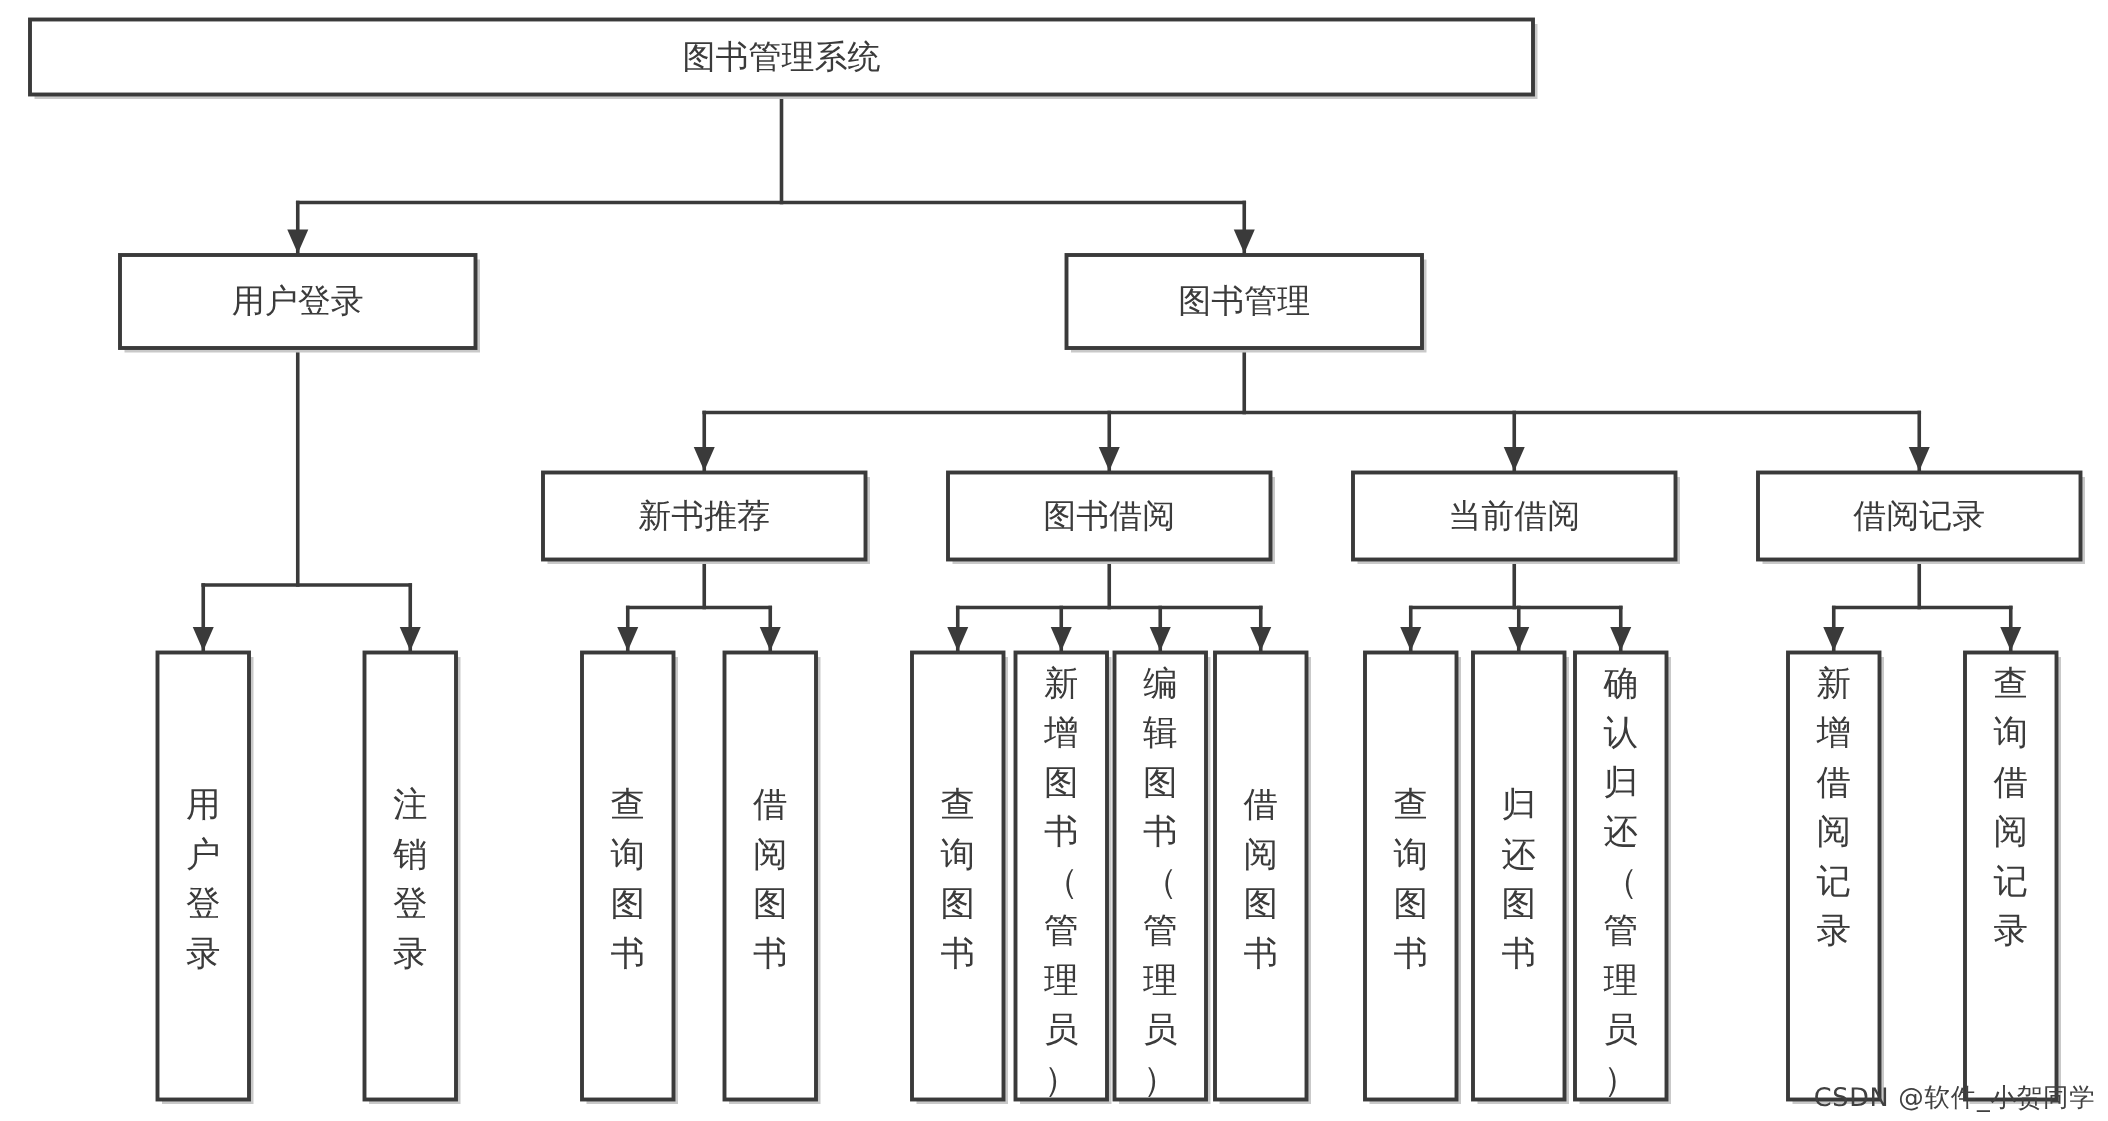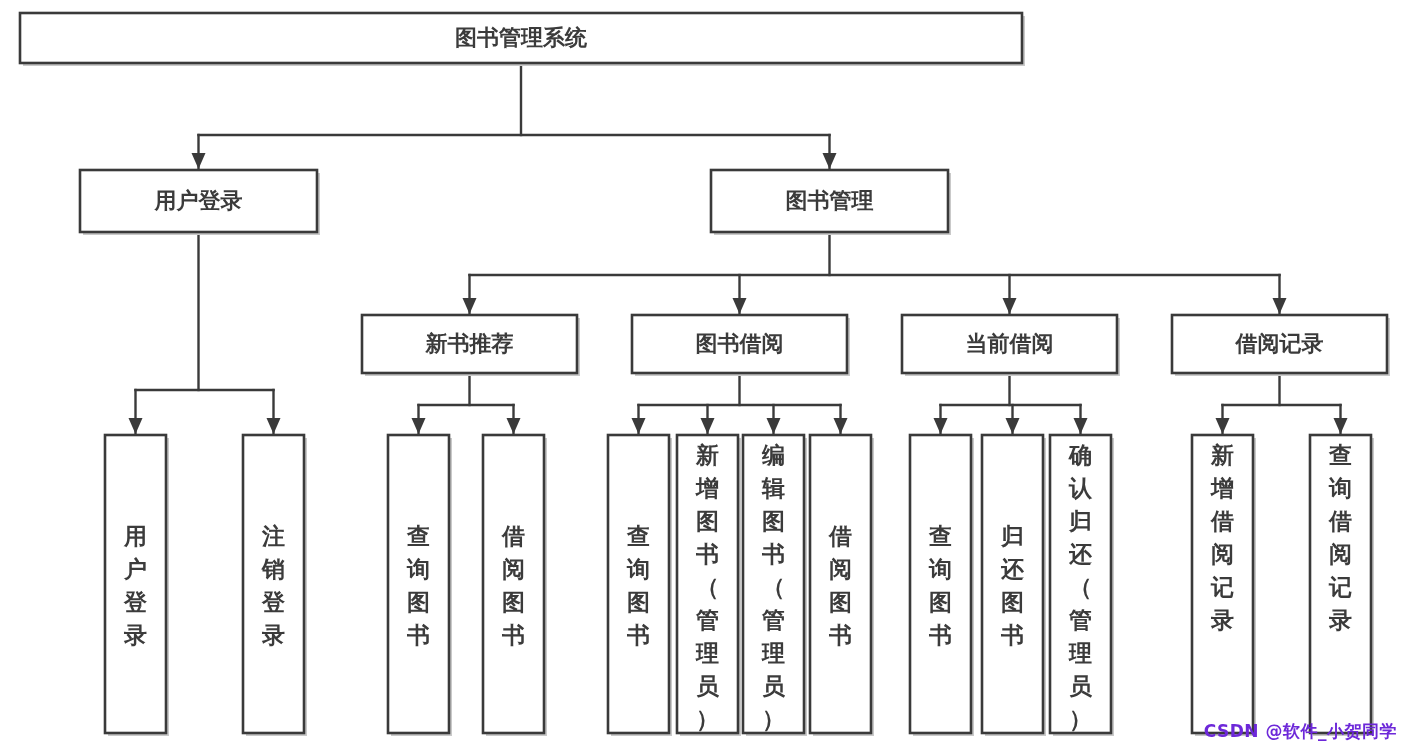--- a/index.html
+++ b/index.html
@@ -1,21 +1,21 @@
 <!DOCTYPE html>
 <html><head>
 <meta charset="utf-8">
 <title>图书管理系统 结构图</title>
 <style>
   html,body{margin:0;padding:0;background:#ffffff;}
   body{
     width:1405px;height:747px;overflow:hidden;
     font-family:"DejaVu Sans","Liberation Sans",sans-serif;
   }
-  #stage{position:relative;width:1405px;height:747px;background:#fff;font-weight:bold;}
+  #stage{position:relative;width:1405px;height:747px;background:#fff;}
   svg.diagram{position:absolute;left:0;top:0;width:1405px;height:747px;}
 
   .node-rect{fill:#ffffff;stroke:#3a3a3a;stroke-width:2.6;}
   .node-shadow{fill:#c9c9c9;}
   .link{stroke:#3a3a3a;stroke-width:2.4;fill:none;stroke-linecap:square;}
   .arrow-head{fill:#3a3a3a;stroke:none;}
 
   .node-label{
     fill:#3b3b3b;
     font-family:"DejaVu Sans","Liberation Sans",sans-serif;
@@ -25,21 +25,21 @@
   }
   .leaf-label{
     fill:#3b3b3b;
     font-family:"DejaVu Sans","Liberation Sans",sans-serif;
     font-size:23px;
     text-anchor:middle;
   }
   .watermark{
     position:absolute;
     right:8px;bottom:4px;
-    color:#6d28d9;
+    color:#404040;
     font-size:17px;
     font-family:"DejaVu Sans","Liberation Sans",sans-serif;
     white-space:nowrap;
     letter-spacing:0.5px;
     pointer-events:none;
   }
 </style>
 </head>
 <body>
 

